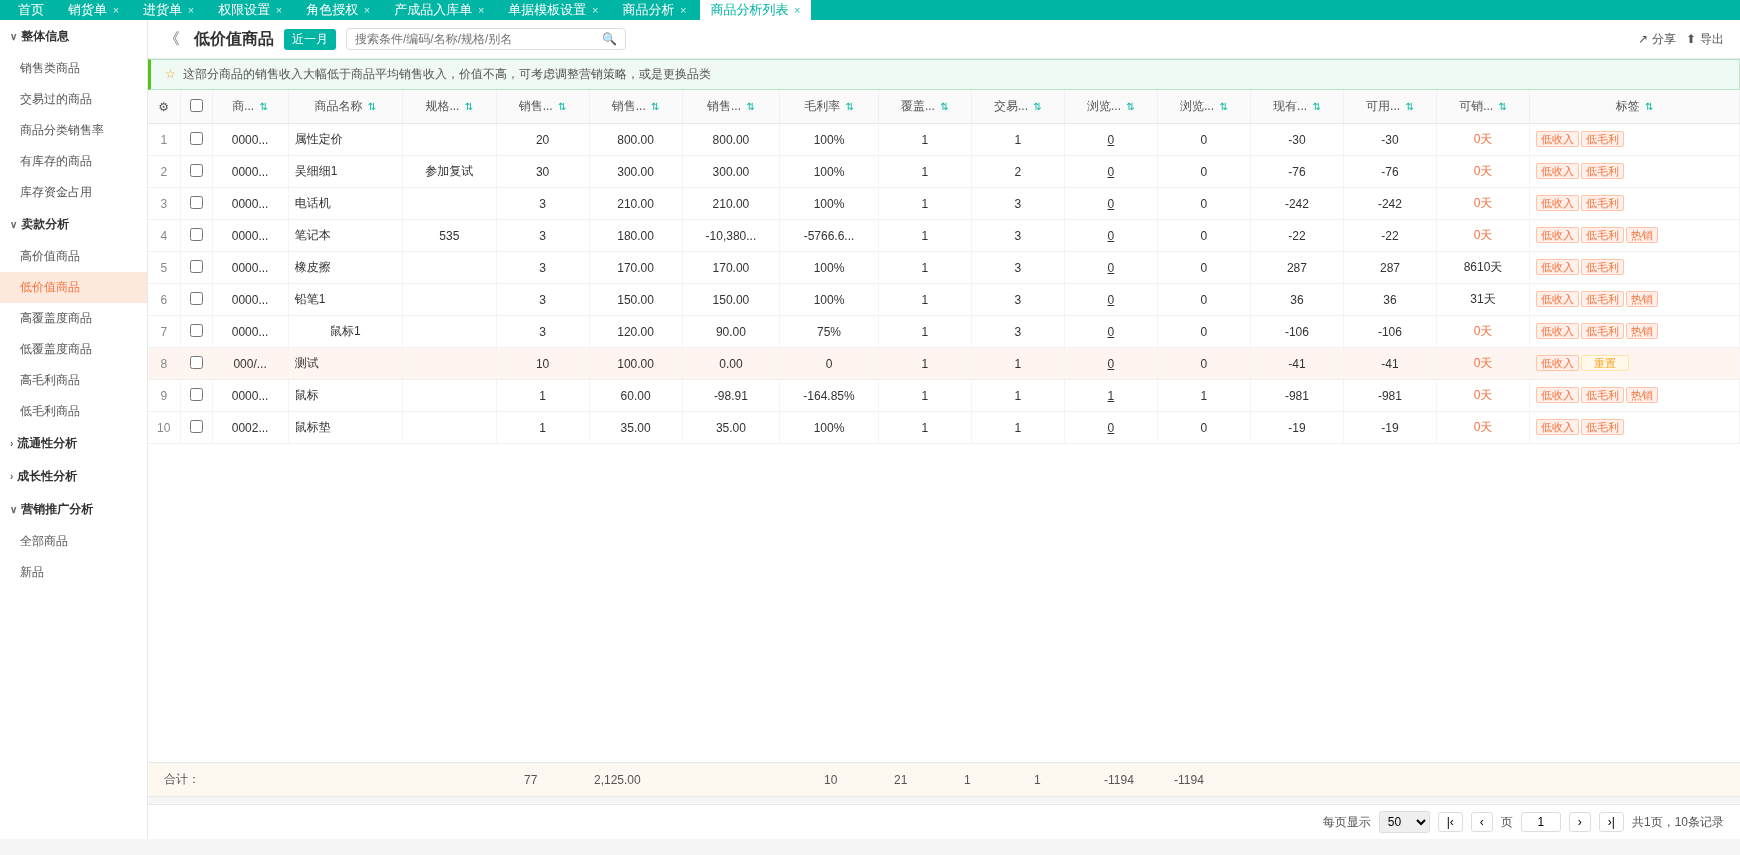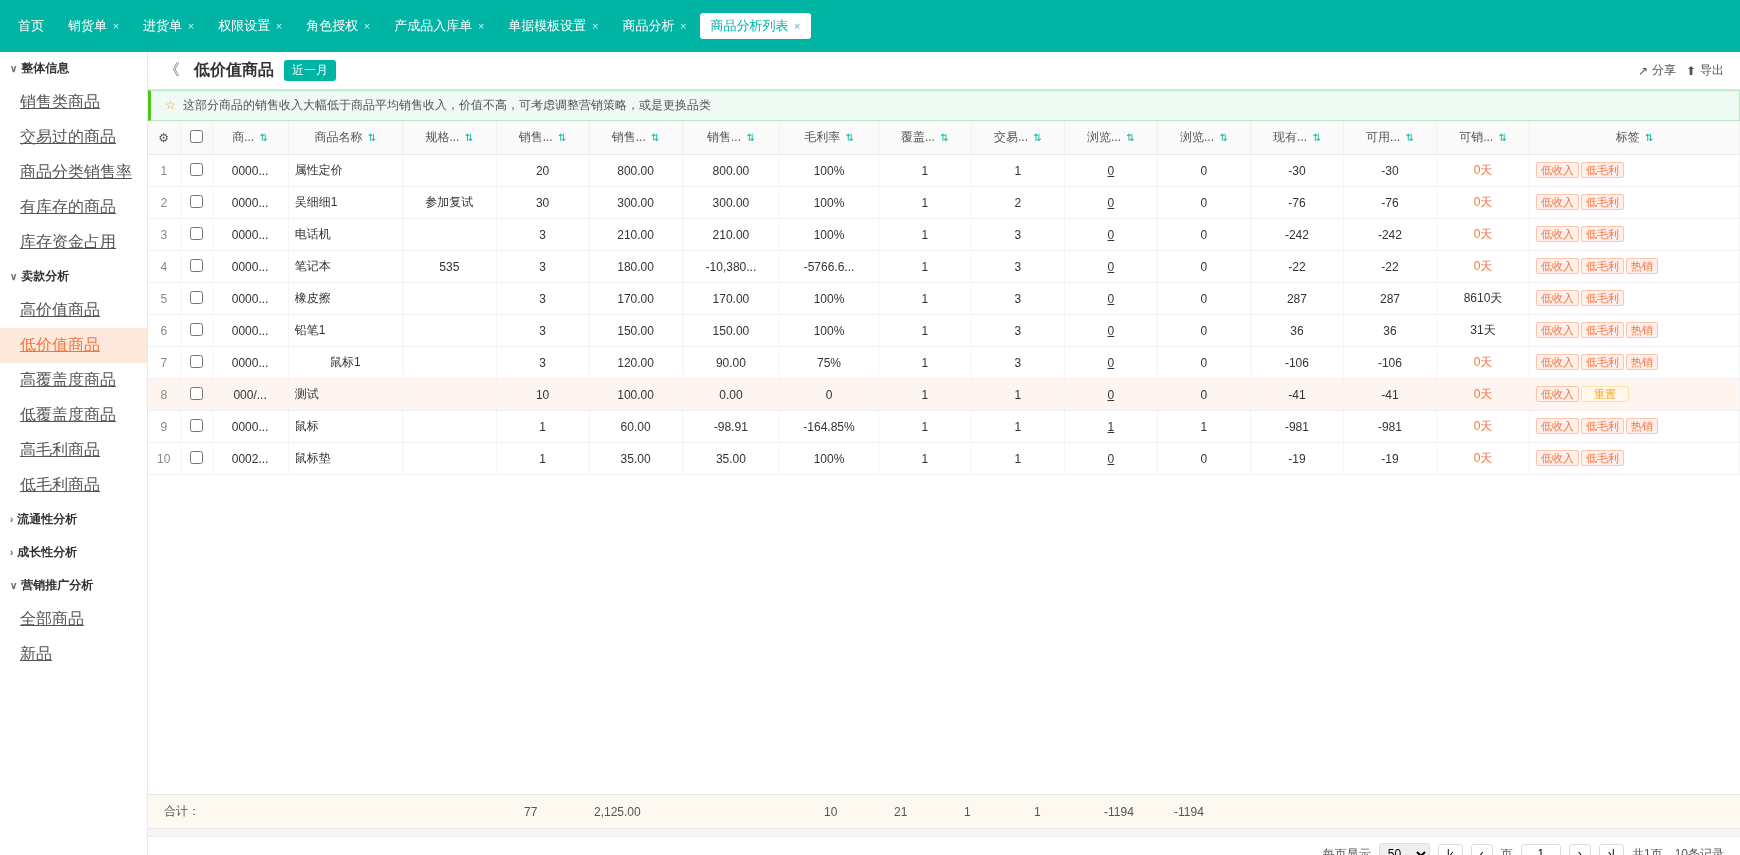--- a/index.html
+++ b/index.html
@@ -3,21 +3,21 @@
   <meta charset="utf-8">
   <style>
     * { box-sizing: border-box; margin: 0; padding: 0; font-family: 'Microsoft YaHei', Arial, sans-serif; }
     body { background: #f5f5f5; font-size: 12px; }
 
     
     .top-nav {
       display: flex;
       align-items: center;
       background: #00b5a3;
-      height: 52px;
+      height: 20px;
       padding: 0 8px;
       gap: 4px;
     }
     .nav-item {
       color: #fff;
       padding: 4px 10px;
       cursor: pointer;
       border-radius: 3px;
       white-space: nowrap;
       font-size: 13px;
@@ -57,22 +57,21 @@
     }
     .sidebar-group-title .arrow {
       margin-right: 4px;
       font-size: 10px;
       color: #666;
     }
     .sidebar-item {
       padding: 7px 12px 7px 20px;
       color: #555;
       cursor: pointer;
-      font-size: 16px;
-      text-decoration: underline;
+      font-size: 12px;
     }
     .sidebar-item.active {
       background: #fde8dc;
       color: #f5743e;
     }
 
     
     .content-area {
       flex: 1;
       display: flex;
@@ -301,20 +300,24 @@
     <div class="sidebar-item">全部商品</div>
     <div class="sidebar-item">新品</div>
   </div>
 
   <div class="content-area">
 
     <div class="content-header">
       <span class="collapse-btn">《</span>
       <span class="page-title">低价值商品</span>
       <span class="filter-tag">近一月</span>
+      <div class="search-box">
+        <input type="text" placeholder="搜索条件/编码/名称/规格/别名" style="">
+        <span class="search-icon">🔍</span>
+      </div>
       <div class="header-right">
         <div class="action-btn">
           <span>↗</span>
           <span>分享</span>
         </div>
         <div class="action-btn">
           <span>⬆</span>
           <span>导出</span>
         </div>
       </div>

